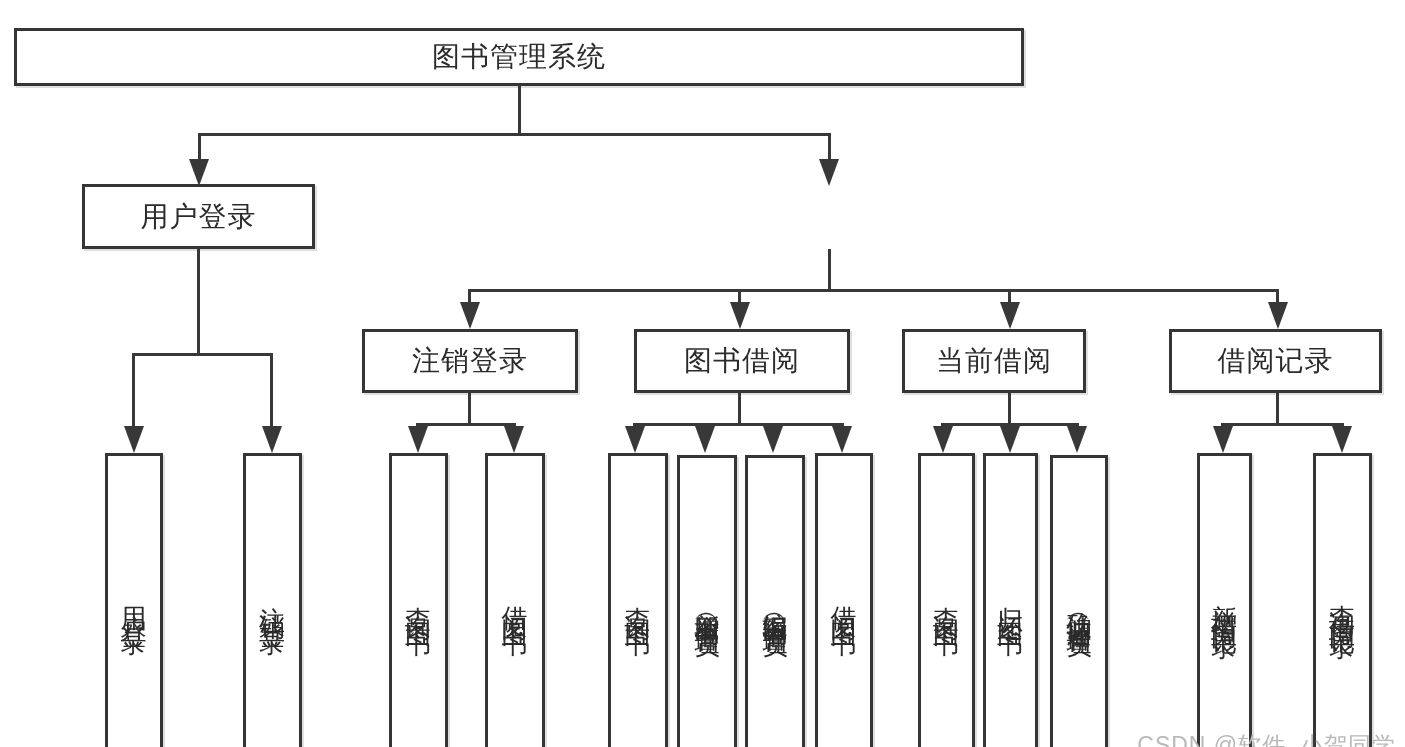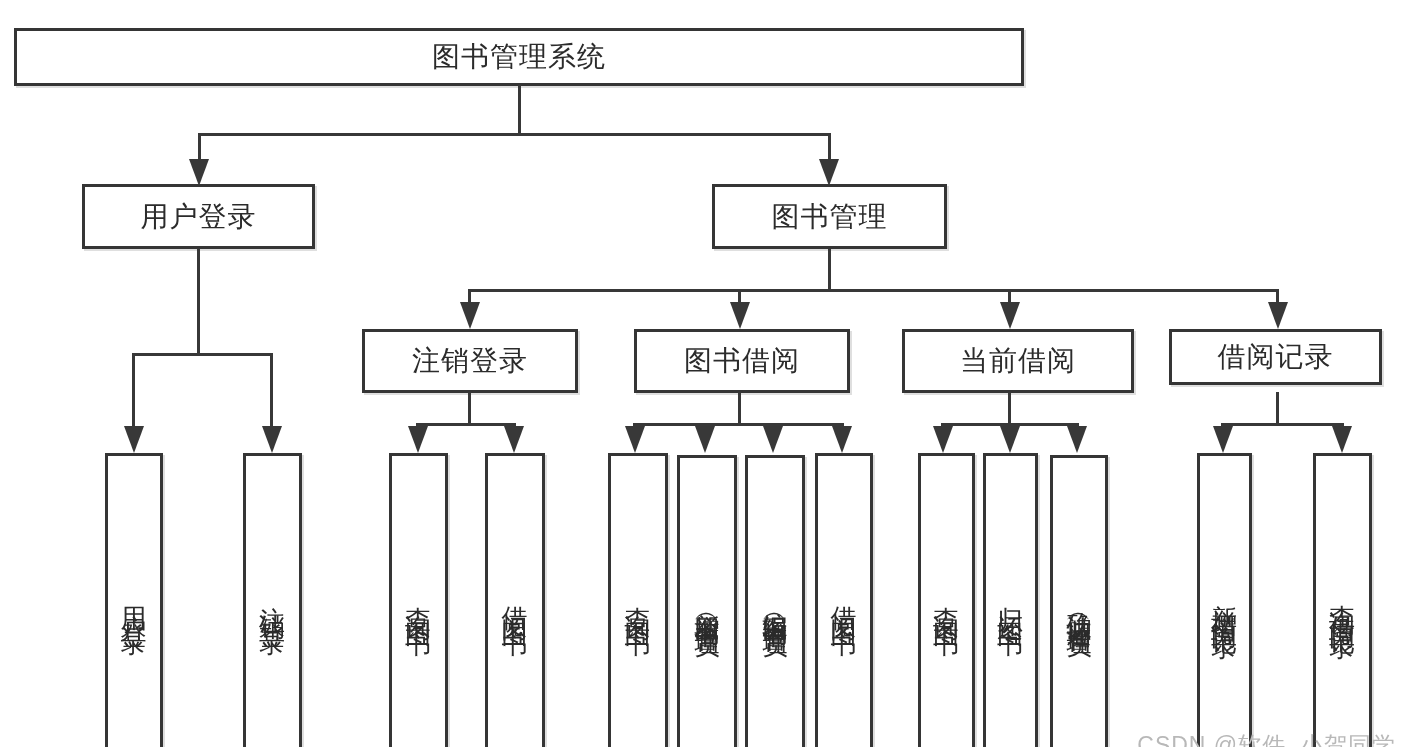--- a/index.html
+++ b/index.html
@@ -45,23 +45,20 @@
   <div class="line" style="left:518px;top:69px;width:3px;height:51px;"></div>
   <div class="line" style="left:198px;top:117px;width:633px;height:3px;"></div>
   <div class="line" style="left:198px;top:117px;width:3px;height:28px;"></div>
   <div class="line" style="left:828px;top:117px;width:3px;height:28px;"></div>
   <div class="arw" style="left:189px;top:143px;"></div>
   <div class="arw" style="left:819px;top:143px;"></div>
 
   <div class="box" style="left:82px;top:168px;width:233px;height:65px;">
     <span class="hlabel">用户登录</span>
   </div>
-  <div class="box" style="left:712px;top:168px;width:235px;height:65px;">
-    <span class="hlabel">图书管理</span>
-  </div>
 
   <div class="line" style="left:197px;top:232px;width:3px;height:108px;"></div>
   <div class="line" style="left:132px;top:337px;width:141px;height:3px;"></div>
   <div class="line" style="left:132px;top:337px;width:3px;height:76px;"></div>
   <div class="line" style="left:270px;top:337px;width:3px;height:76px;"></div>
   <div class="arw" style="left:124px;top:410px;"></div>
   <div class="arw" style="left:262px;top:410px;"></div>
 
   <div class="line" style="left:828px;top:233px;width:3px;height:43px;"></div>
   <div class="line" style="left:468px;top:273px;width:811px;height:3px;"></div>
@@ -73,24 +70,24 @@
   <div class="arw" style="left:730px;top:286px;"></div>
   <div class="arw" style="left:1000px;top:286px;"></div>
   <div class="arw" style="left:1268px;top:286px;"></div>
 
   <div class="box" style="left:362px;top:313px;width:216px;height:64px;">
     <span class="hlabel">注销登录</span>
   </div>
   <div class="box" style="left:634px;top:313px;width:216px;height:64px;">
     <span class="hlabel">图书借阅</span>
   </div>
-  <div class="box" style="left:902px;top:313px;width:232px;height:64px;">
+  <div class="box" style="left:902px;top:313px;width:184px;height:64px;">
     <span class="hlabel">当前借阅</span>
   </div>
-  <div class="box" style="left:1169px;top:313px;width:213px;height:56px;">
+  <div class="box" style="left:1169px;top:313px;width:213px;height:64px;">
     <span class="hlabel">借阅记录</span>
   </div>
 
   <div class="line" style="left:468px;top:376px;width:3px;height:34px;"></div>
   <div class="line" style="left:416px;top:407px;width:100px;height:3px;"></div>
   <div class="arw" style="left:408px;top:410px;"></div>
   <div class="arw" style="left:504px;top:410px;"></div>
 
   <div class="line" style="left:738px;top:376px;width:3px;height:34px;"></div>
   <div class="line" style="left:633px;top:407px;width:211px;height:3px;"></div>

